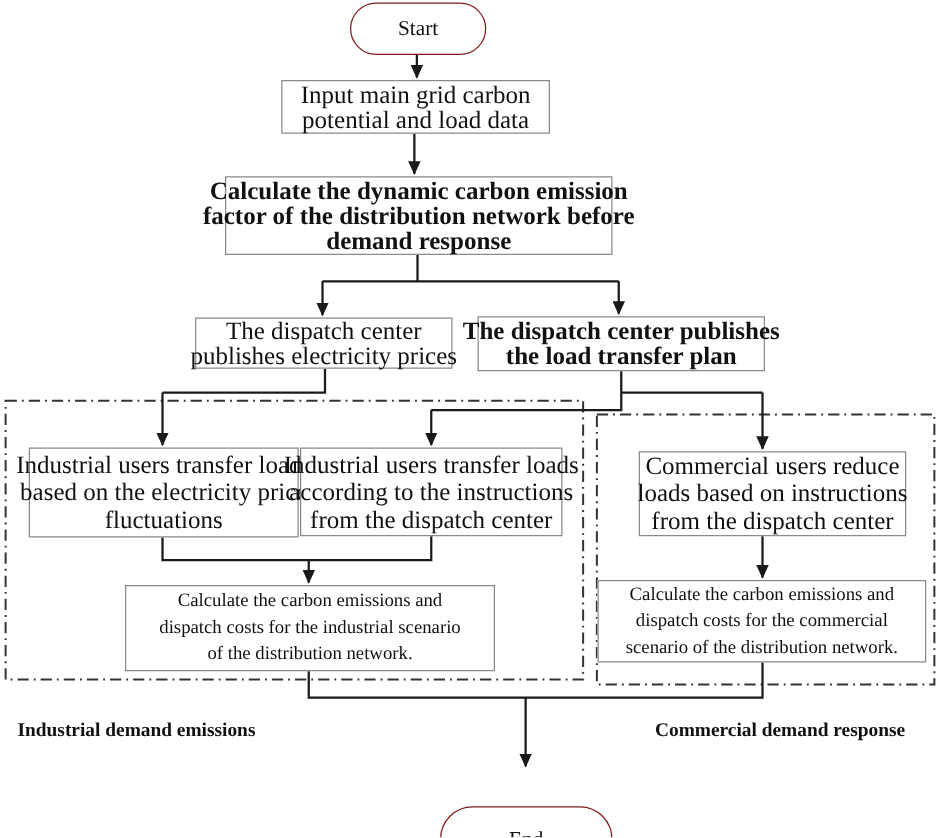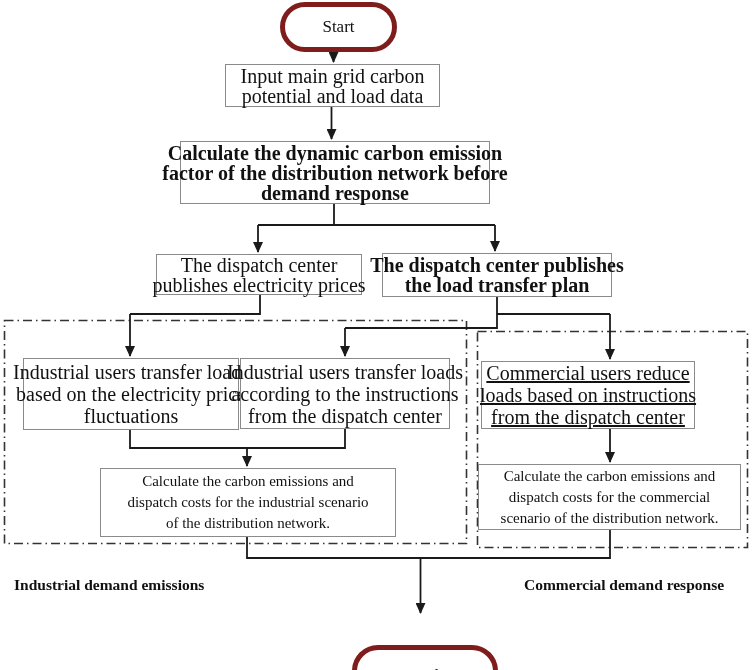--- a/index.html
+++ b/index.html
@@ -15,21 +15,21 @@
   .connector{stroke:var(--line);stroke-width:1.8;fill:none;}
   .arrowhead{fill:var(--line);}
   .region{stroke:#333;stroke-width:1.6;fill:none;stroke-dasharray:9 4 1.5 4;}
   .node{
     position:absolute; z-index:2; background:#fff;
     border:1px solid var(--box-border);
     display:flex; align-items:center; justify-content:center;
     text-align:center; white-space:pre;
     font-size:20px; line-height:20px;
   }
-  .stadium{border:5px solid #7f1d1d; border-radius:26px; font-size:17px;}
+  .stadium{border:1px solid #7f1d1d; border-radius:26px; font-size:17px;}
   .tall{line-height:22px;}
   .small{font-size:15px; line-height:21px;}
   .region-label{
     position:absolute; z-index:2; font-weight:bold; font-size:15.5px;
     white-space:nowrap;
   }
 </style>
 </head>
 <body>
 
@@ -80,21 +80,21 @@
 the load transfer plan</div>
 
   <div class="node tall" style="left:23px;top:358px;width:214px;height:70px;">Industrial users transfer loads
 based on the electricity price
 fluctuations</div>
 
   <div class="node tall" style="left:240px;top:358px;width:208px;height:69px;">Industrial users transfer loads
 according to the instructions
 from the dispatch center</div>
 
-  <div class="node tall" style="left:481px;top:361px;width:212px;height:66px;text-decoration:underline;">Commercial users reduce
+  <div class="node tall" style="left:511px;top:361px;width:212px;height:66px;">Commercial users reduce
 loads based on instructions
 from the dispatch center</div>
 
   <div class="node small" style="left:100px;top:468px;width:294px;height:67px;">Calculate the carbon emissions and
 dispatch costs for the industrial scenario
 of the distribution network.</div>
 
   <div class="node small" style="left:478px;top:464px;width:261px;height:64px;">Calculate the carbon emissions and
 dispatch costs for the commercial
 scenario of the distribution network.</div>

